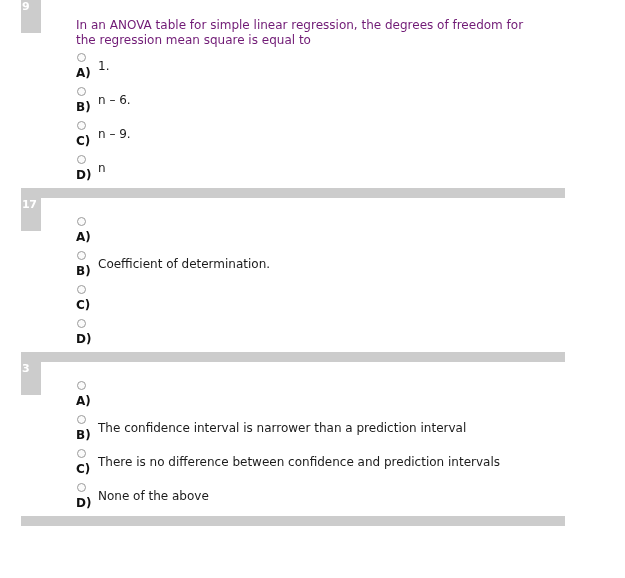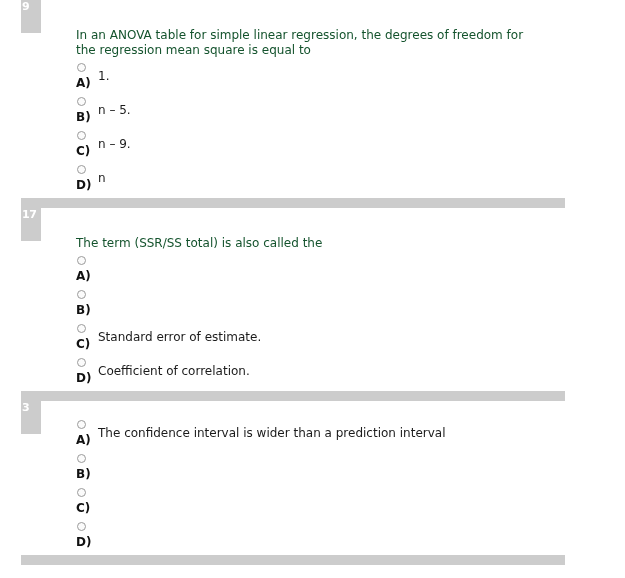--- a/index.html
+++ b/index.html
@@ -52,22 +52,22 @@
 
   .q-body {
     margin-left: 76px;
     padding-right: 20px;
     padding-top: 18px;
   }
 
   .q-stem {
     font-size: 12px;
     line-height: 15px;
-    color: #14532d;
-    margin: 10px 0 4px 0;
+    color: #701a75;
+    margin: 0 0 4px 0;
     max-width: 460px;
   }
 
   
   .options {
     margin: 0;
     padding: 0;
     list-style: none;
   }
 
@@ -133,87 +133,87 @@
         <p class="q-stem">In an ANOVA table for simple linear regression, the degrees of freedom for the regression mean square is equal to</p>
         <ul class="options">
           <li class="option-row">
             <span class="opt-radio"></span>
             <span class="opt-letter">A)</span>
             <span class="opt-text">1.</span>
           </li>
           <li class="option-row">
             <span class="opt-radio"></span>
             <span class="opt-letter">B)</span>
-            <span class="opt-text">n – 5.</span>
+            <span class="opt-text">n – 6.</span>
           </li>
           <li class="option-row">
             <span class="opt-radio"></span>
             <span class="opt-letter">C)</span>
             <span class="opt-text">n – 9.</span>
           </li>
           <li class="option-row">
             <span class="opt-radio"></span>
             <span class="opt-letter">D)</span>
             <span class="opt-text">n</span>
           </li>
         </ul>
       </div>
     </div>
     <div class="separator">
       <div class="bar"></div>
     </div>
     <div class="question-block">
       <div class="q-badge">17</div>
       <div class="q-body">
-        <p class="q-stem">The term (SSR/SS total) is also called the</p>
         <ul class="options">
           <li class="option-row">
             <span class="opt-radio"></span>
             <span class="opt-letter">A)</span>
           </li>
           <li class="option-row">
             <span class="opt-radio"></span>
             <span class="opt-letter">B)</span>
+            <span class="opt-text">Coefficient of determination.</span>
           </li>
           <li class="option-row">
             <span class="opt-radio"></span>
             <span class="opt-letter">C)</span>
-            <span class="opt-text">Standard error of estimate.</span>
           </li>
           <li class="option-row">
             <span class="opt-radio"></span>
             <span class="opt-letter">D)</span>
-            <span class="opt-text">Coefficient of correlation.</span>
           </li>
         </ul>
       </div>
     </div>
     <div class="separator">
       <div class="bar"></div>
     </div>
     <div class="question-block">
       <div class="q-badge">3</div>
       <div class="q-body">
         <ul class="options">
           <li class="option-row">
             <span class="opt-radio"></span>
             <span class="opt-letter">A)</span>
-            <span class="opt-text">The confidence interval is wider than a prediction interval</span>
           </li>
           <li class="option-row">
             <span class="opt-radio"></span>
             <span class="opt-letter">B)</span>
+            <span class="opt-text">The confidence interval is narrower than a prediction interval</span>
           </li>
           <li class="option-row">
             <span class="opt-radio"></span>
             <span class="opt-letter">C)</span>
+            <span class="opt-text">There is no difference between confidence and prediction intervals</span>
           </li>
           <li class="option-row">
             <span class="opt-radio"></span>
             <span class="opt-letter">D)</span>
+            <span class="opt-text">None of the above</span>
           </li>
         </ul>
       </div>
     </div>
     <div class="separator">
       <div class="bar"></div>
     </div>
   </div>
 
 </body></html>

